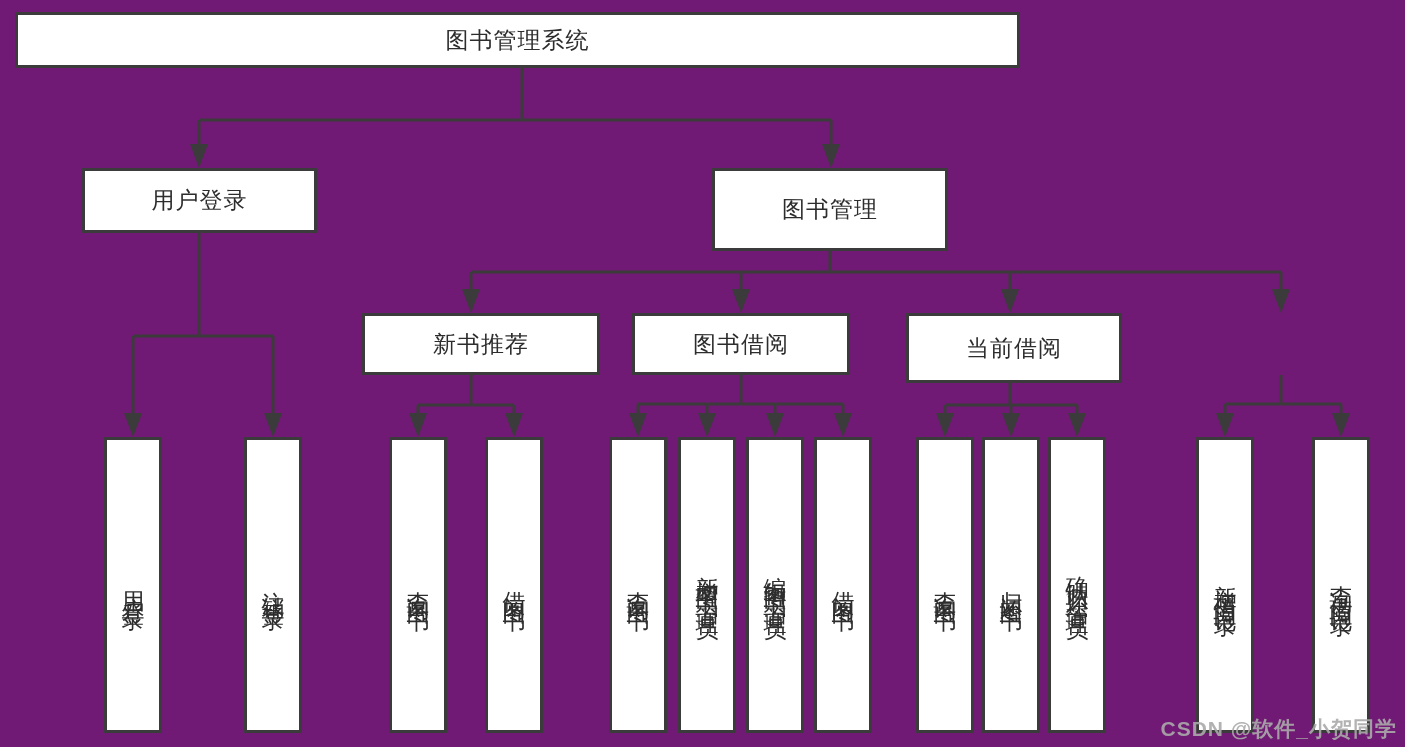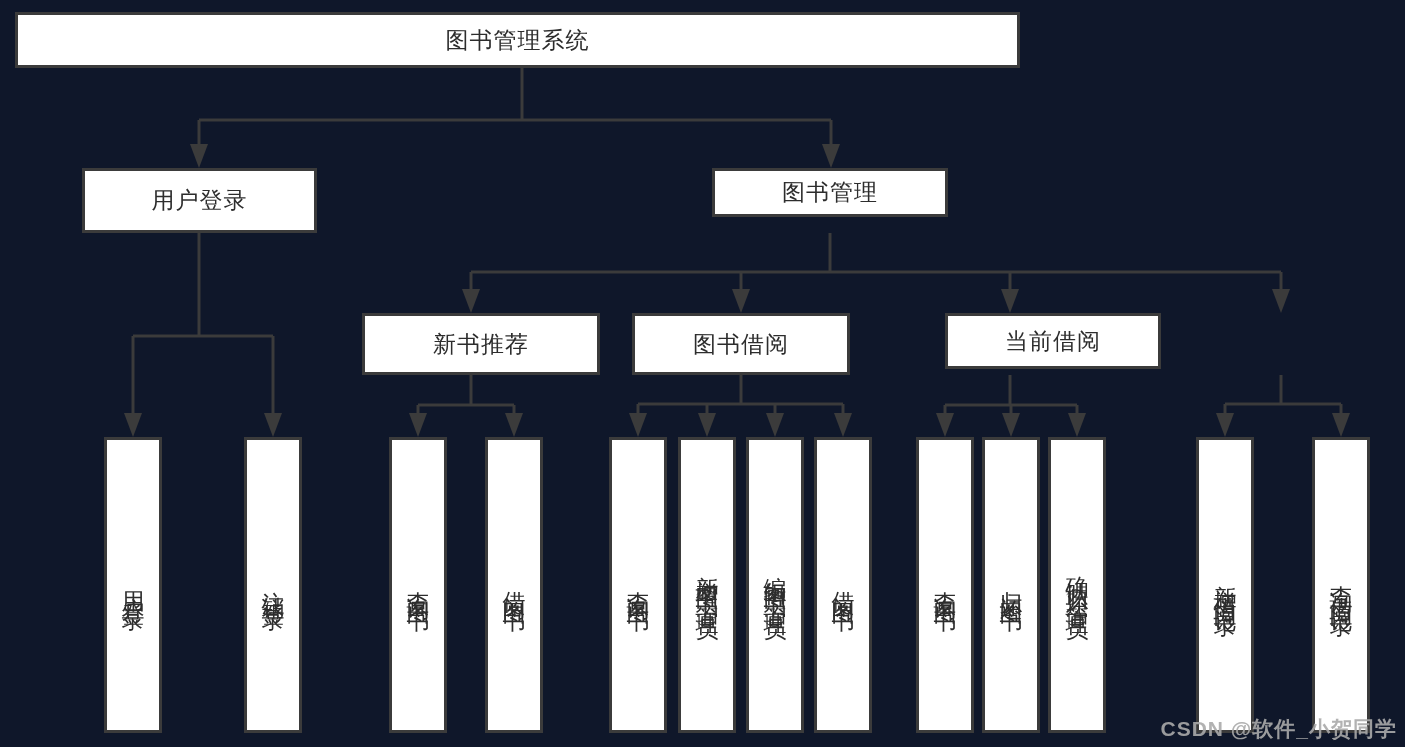--- a/index.html
+++ b/index.html
@@ -1,17 +1,17 @@
 <!DOCTYPE html>
 <html><head>
 <meta charset="utf-8">
 <style>
   html,body{margin:0;padding:0;background:#ffffff;}
   #stage{
-    position:relative;width:1405px;height:747px;background:#0f172a;overflow:hidden;
+    position:relative;width:1405px;height:747px;background:#701a75;overflow:hidden;
     font-family:"Liberation Sans","DejaVu Sans",sans-serif;color:#2d2d2d;
   }
   #wires{position:absolute;left:0;top:0;z-index:0;}
   .node{
     position:absolute;box-sizing:border-box;border:3px solid #3b3b3b;background:#ffffff;
     display:flex;align-items:center;justify-content:center;z-index:1;
   }
   .node .label{font-size:23px;letter-spacing:1px;white-space:nowrap;}
   .leaf{
     position:absolute;box-sizing:border-box;border:3px solid #3b3b3b;background:#ffffff;
@@ -65,31 +65,31 @@
     </g>
   </svg>
 
   <div class="node" style="left:15px;top:12px;width:1005px;height:56px">
     <span class="label">图书管理系统</span>
   </div>
 
   <div class="node" style="left:82px;top:168px;width:235px;height:65px">
     <span class="label">用户登录</span>
   </div>
-  <div class="node" style="left:712px;top:168px;width:236px;height:49px">
+  <div class="node" style="left:712px;top:168px;width:236px;height:83px">
     <span class="label">图书管理</span>
   </div>
 
   <div class="node" style="left:362px;top:313px;width:238px;height:62px">
     <span class="label">新书推荐</span>
   </div>
   <div class="node" style="left:632px;top:313px;width:218px;height:62px">
     <span class="label">图书借阅</span>
   </div>
-  <div class="node" style="left:945px;top:313px;width:216px;height:56px">
+  <div class="node" style="left:906px;top:313px;width:216px;height:70px">
     <span class="label">当前借阅</span>
   </div>
 
   <div class="leaf" style="left:104px">
     <span class="vtext">用户登录</span>
   </div>
   <div class="leaf" style="left:244px">
     <span class="vtext">注销登录</span>
   </div>
   <div class="leaf" style="left:389px">

